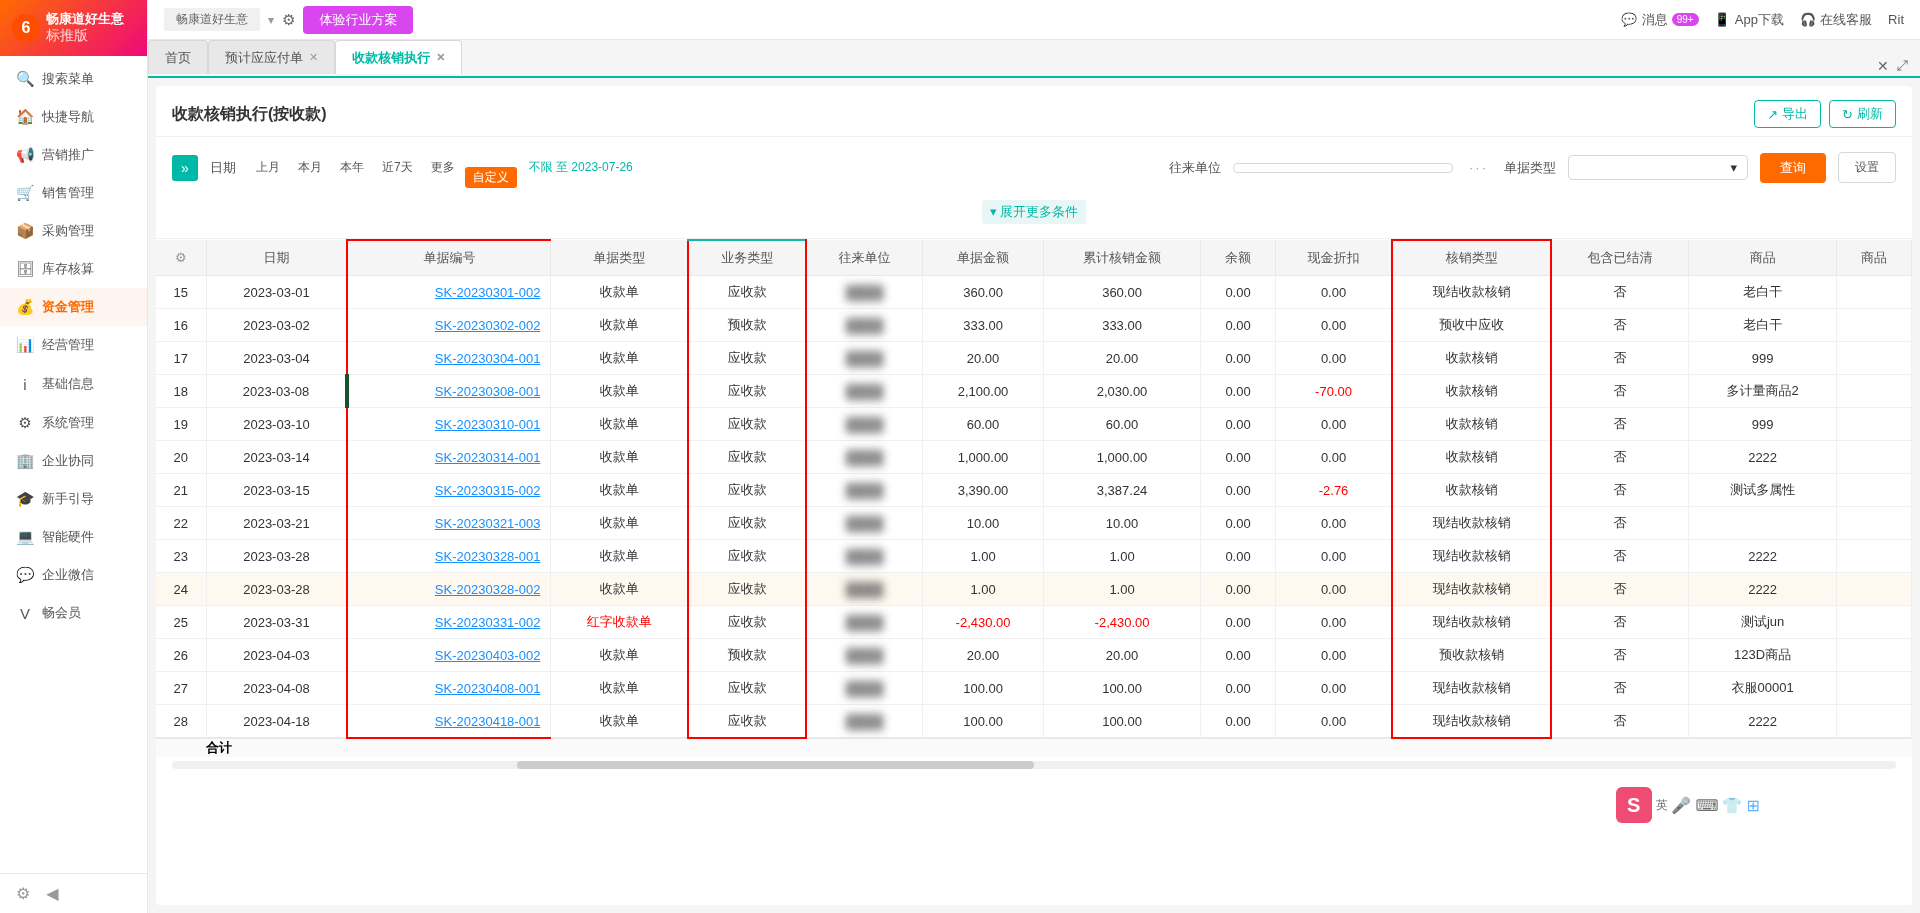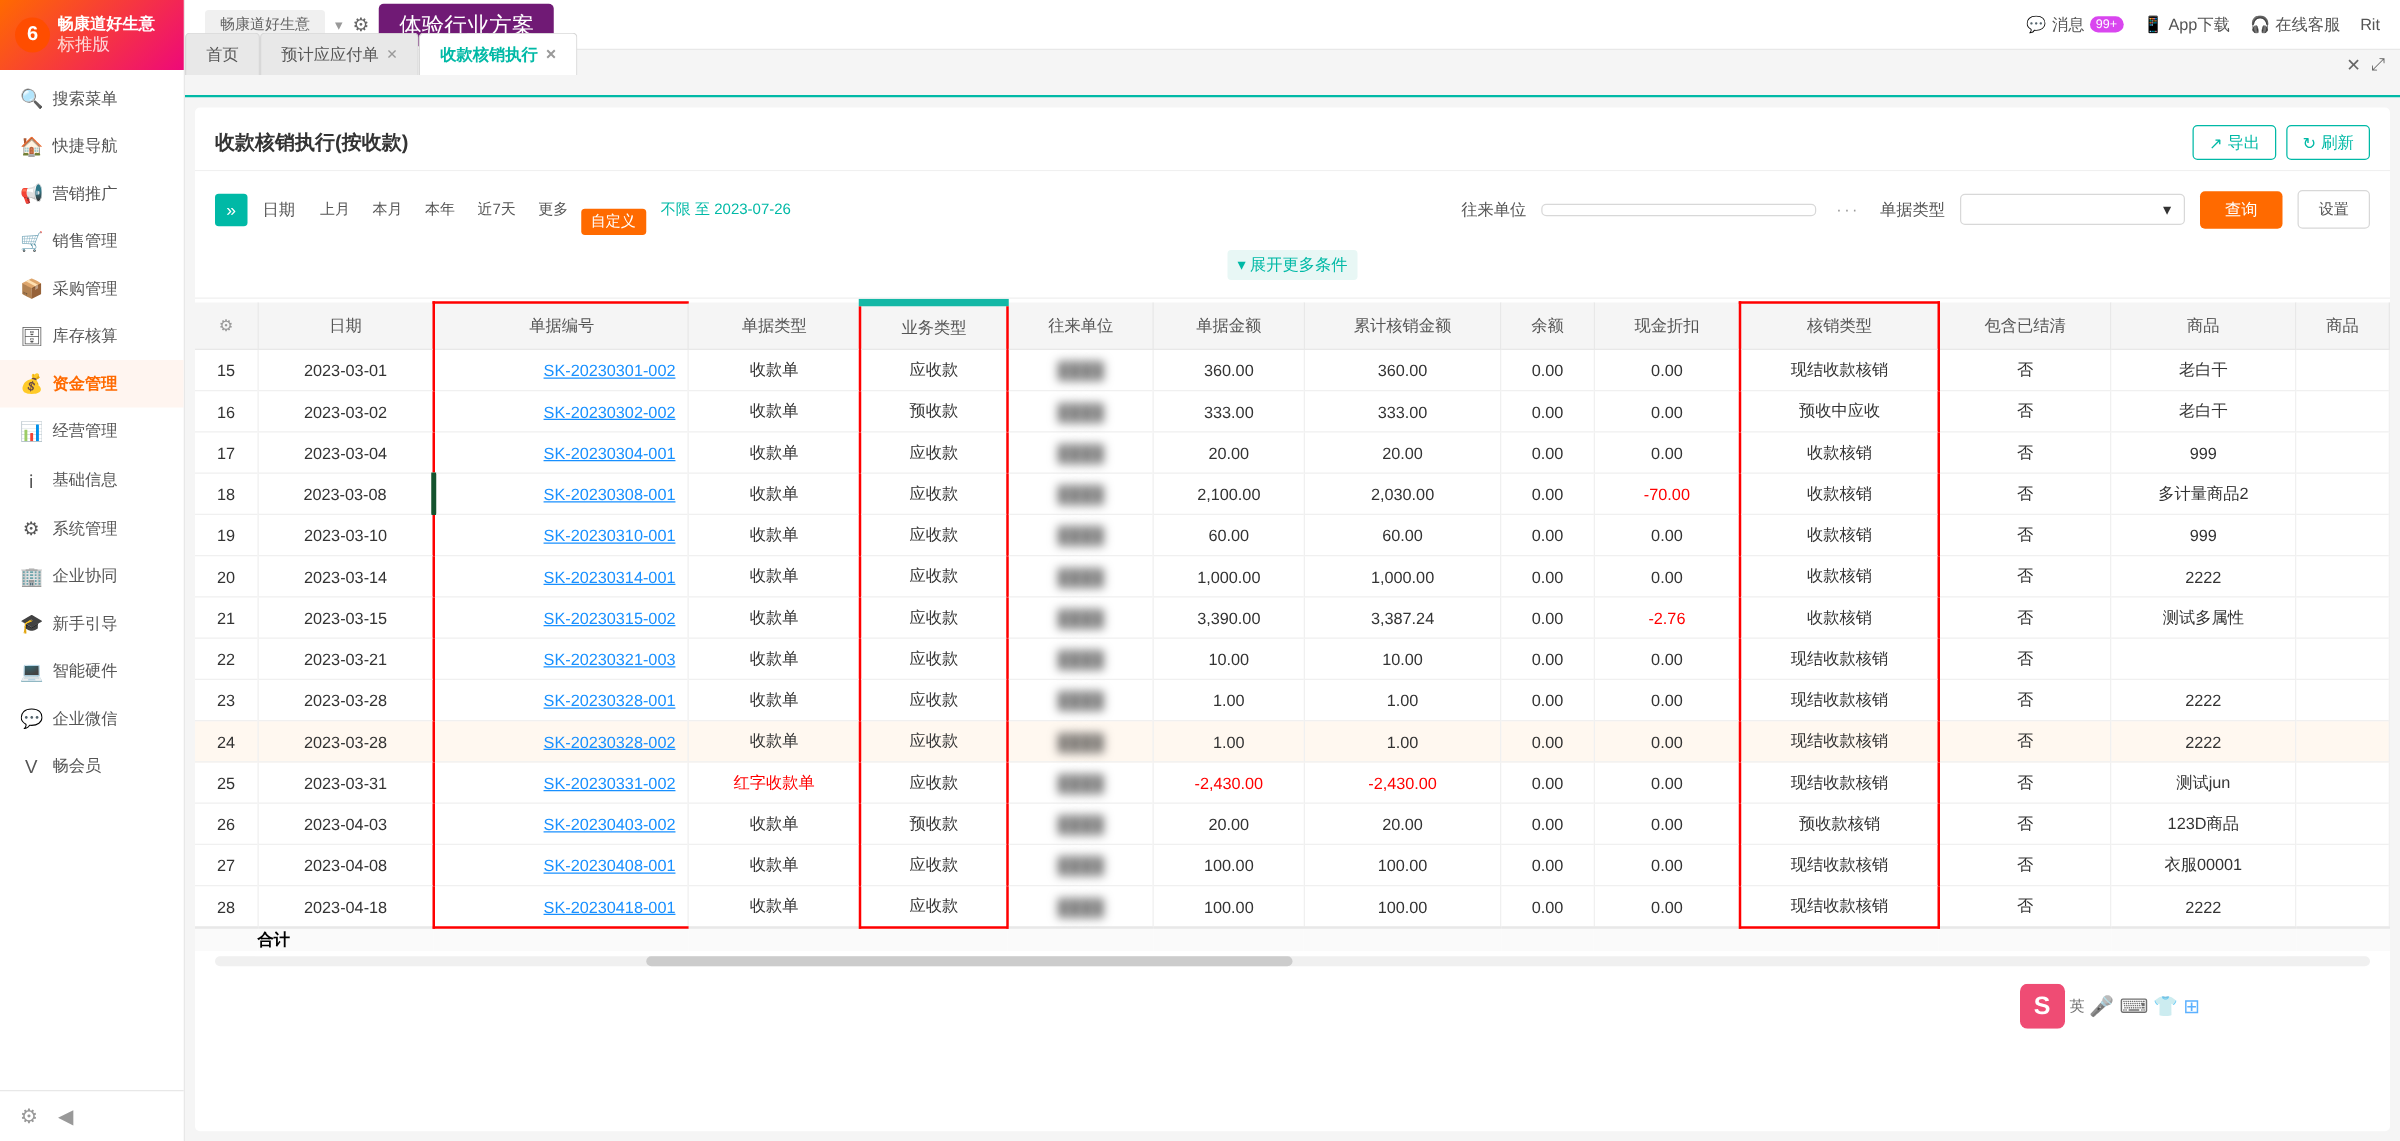--- a/index.html
+++ b/index.html
@@ -59,47 +59,47 @@
     }
     .topbar-left { display: flex; align-items: center; gap: 8px; flex: 1; }
     .topbar-brand-text {
       background: #f0f0f0;
       padding: 3px 12px; border-radius: 3px;
       font-size: 12px; color: #666;
     }
     .topbar-arrow { color: #999; font-size: 12px; }
     .topbar-gear { color: #666; font-size: 15px; cursor: pointer; }
     .topbar-solution-btn {
-      background: #701a75;
+      background: #d946ef;
       color: #fff;
       border: none;
       padding: 5px 16px;
       border-radius: 4px;
       cursor: pointer;
-      font-size: 18px;
+      font-size: 13px;
       font-family: Liberation Mono, monospace;
     }
     .topbar-right { display: flex; align-items: center; gap: 16px; color: #555; }
     .topbar-right-item { display: flex; align-items: center; gap: 4px; cursor: pointer; font-size: 12px; }
     .msg-badge {
       background: #d946ef;
       color: #fff;
       font-size: 10px;
       padding: 1px 5px;
       border-radius: 10px;
       min-width: 18px;
       text-align: center;
     }
 
     
     .tabs {
       height: 38px;
       background: #f5f5f5;
       display: flex; align-items: flex-end;
-      padding: 0 0 16px 0;
+      padding: 0 0 2px 0;
       border-bottom: 2px solid #00b9a6;
       gap: 0;
     }
     .tab {
       height: 34px;
       display: flex; align-items: center; gap: 6px;
       padding: 0 16px;
       cursor: pointer;
       font-size: 13px;
       background: #e8e8e8;
@@ -472,21 +472,21 @@
 
       <div class="table-wrapper">
         <div class="table-scroll">
           <table id="data-table">
             <thead id="table-head">
                 <tr>
                   <th><span class="th-gear">⚙</span></th>
                   <th>日期</th>
                   <th style="border-left: 2px solid red; border-top: 2px solid red;">单据编号</th>
                   <th>单据类型</th>
-                  <th style="border-left: 2px solid red; border-top: 6px solid #14b8a6; border-right: 2px solid red; margin-top: 12px;">业务类型</th>
+                  <th style="border-left: 2px solid red; border-top: 2px solid #14b8a6; border-right: 2px solid red; margin-top: 12px;">业务类型</th>
                   <th>往来单位</th>
                   <th>单据金额</th>
                   <th>累计核销金额</th>
                   <th>余额</th>
                   <th>现金折扣</th>
                   <th style="border-left: 2px solid red; border-top: 2px solid red; border-right: 2px solid red;">核销类型</th>
                   <th>包含已结清</th>
                   <th>商品</th>
                   <th>商品</th>
                 </tr>

